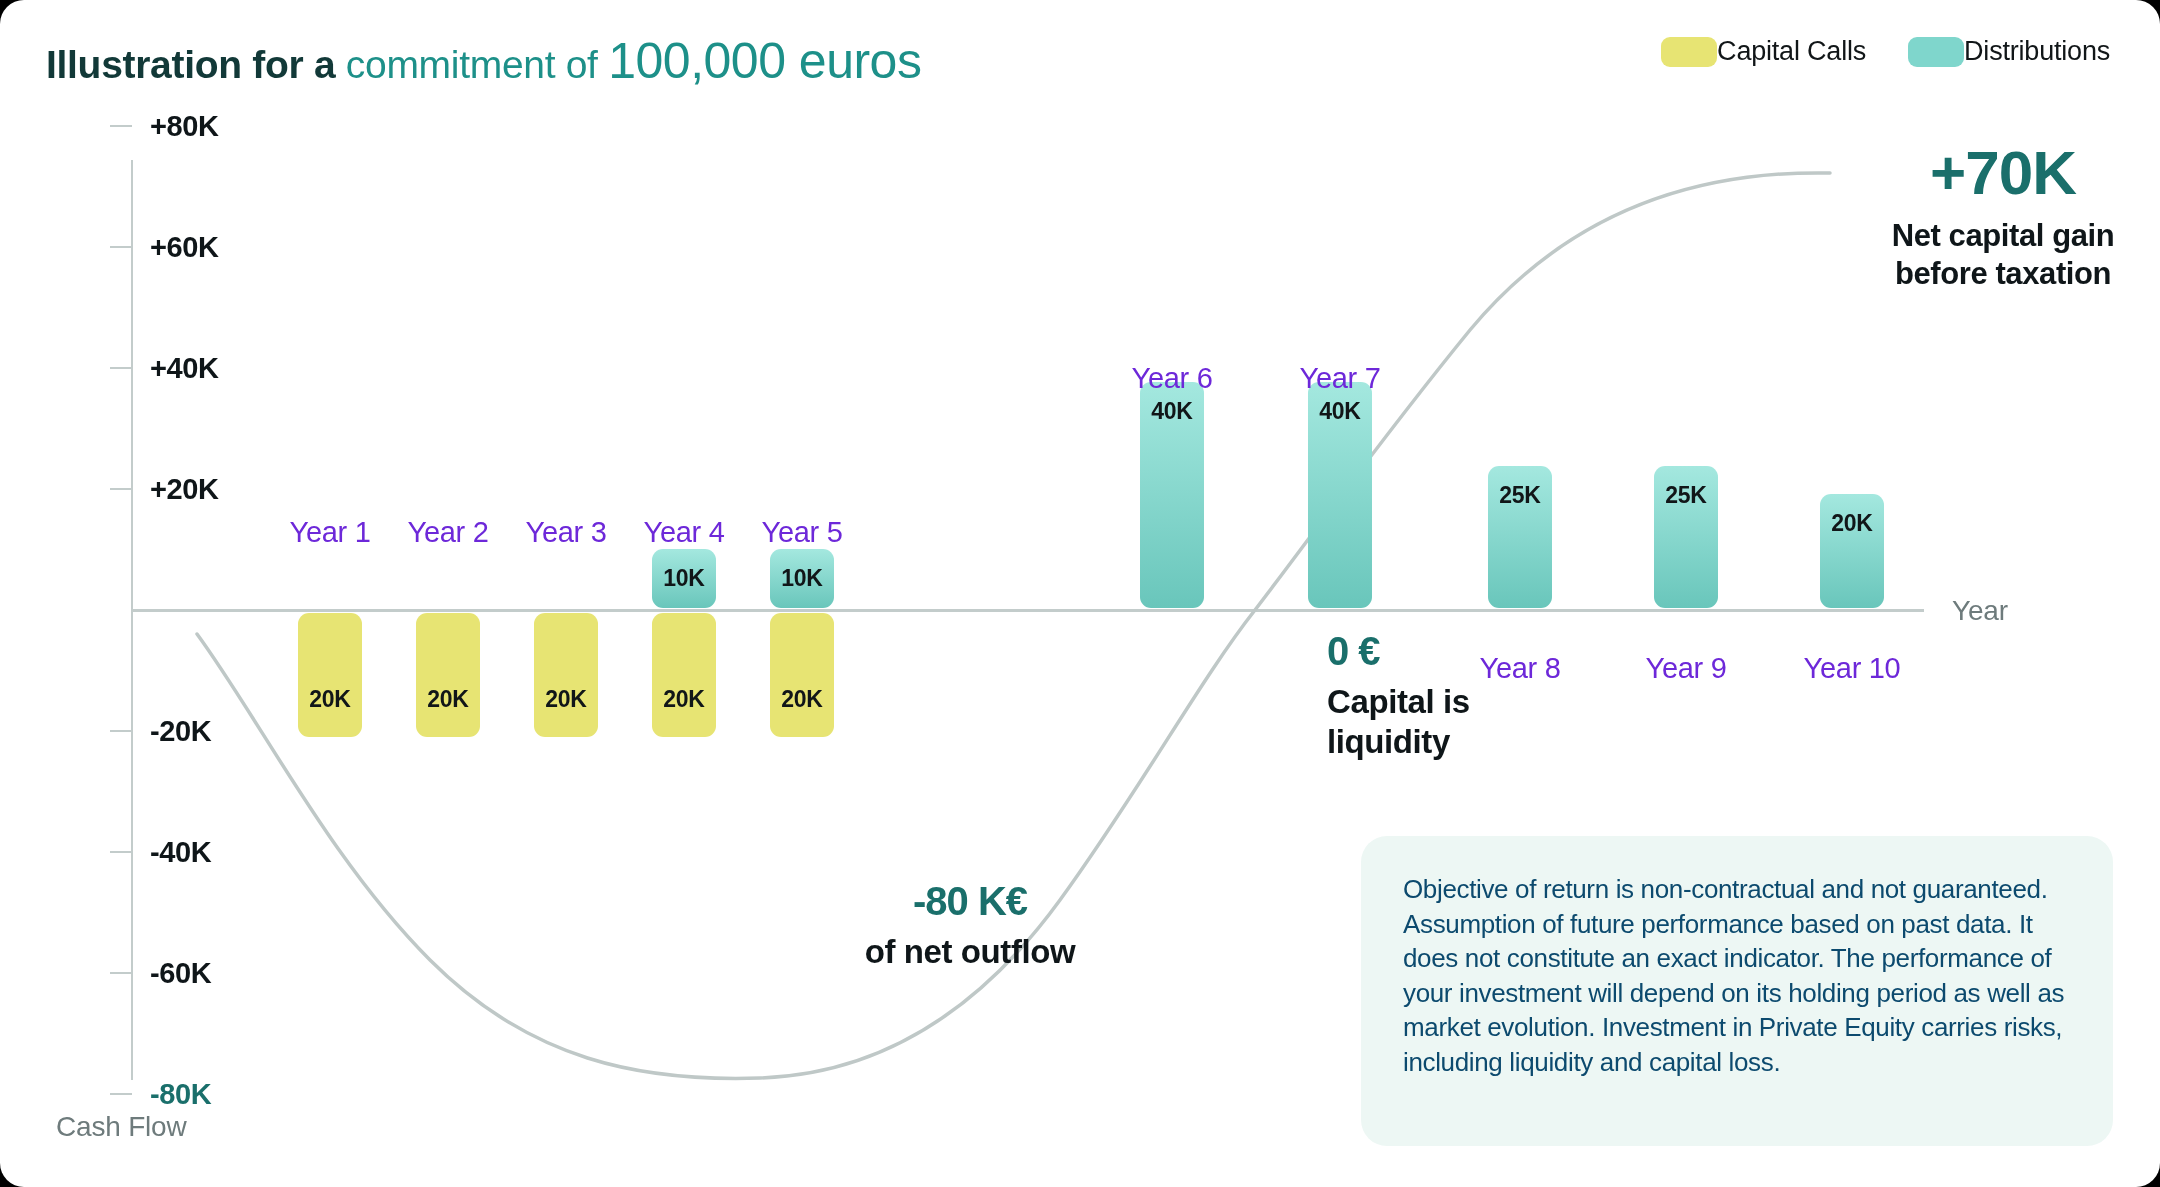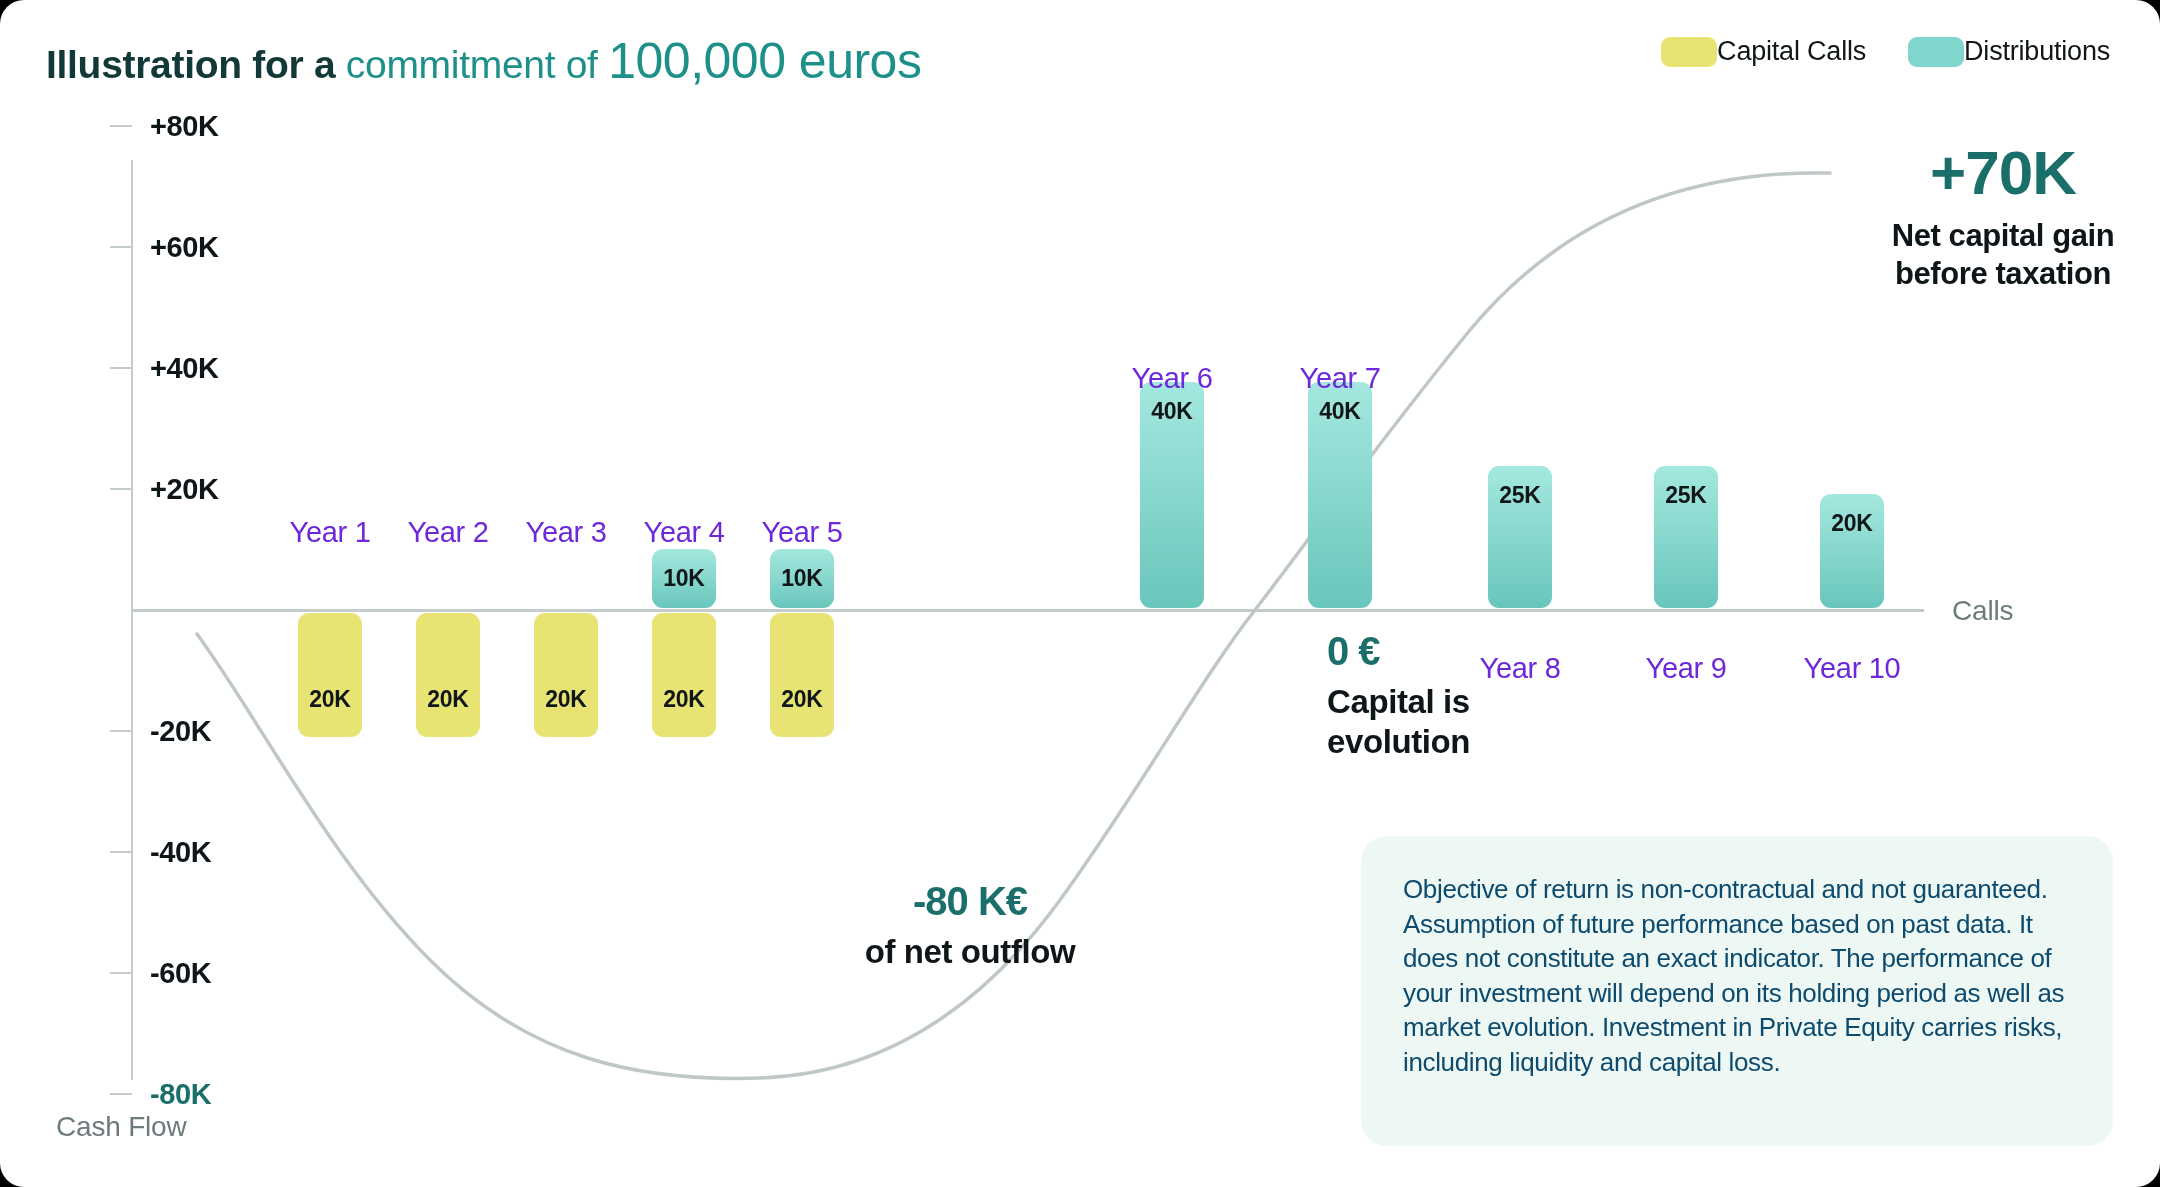--- a/index.html
+++ b/index.html
@@ -243,36 +243,36 @@
         <div class="year-label" style="left: 486px; top: 492px; width: 160px;">Year 3</div>
         <div class="year-label" style="left: 604px; top: 492px; width: 160px;">Year 4</div>
         <div class="year-label" style="left: 722px; top: 492px; width: 160px;">Year 5</div>
         <div class="year-label" style="left: 1092px; top: 338px; width: 160px;">Year 6</div>
         <div class="year-label" style="left: 1260px; top: 338px; width: 160px;">Year 7</div>
         <div class="year-label" style="left: 1440px; top: 628px; width: 160px;">Year 8</div>
         <div class="year-label" style="left: 1606px; top: 628px; width: 160px;">Year 9</div>
         <div class="year-label" style="left: 1772px; top: 628px; width: 160px;">Year 10</div>
       </div>
 
-    <div id="years-label">Calls</div>
+    <div id="years-label">Year</div>
     <div id="cashflow-label">Cash Flow</div>
 
     <div class="annot" id="annot-gain">
       <div class="big">+70K</div>
       <div class="sub">
         <div>Net capital gain</div>
         <div>before taxation</div>
       </div>
     </div>
 
     <div class="annot" id="annot-zero">
       <div class="big">0 €</div>
       <div class="sub">
         <div>Capital is</div>
-        <div>evolution</div>
+        <div>liquidity</div>
       </div>
     </div>
 
     <div class="annot" id="annot-outflow">
       <div class="big">-80 K€</div>
       <div class="sub">of net outflow</div>
     </div>
 
   </div>
 

